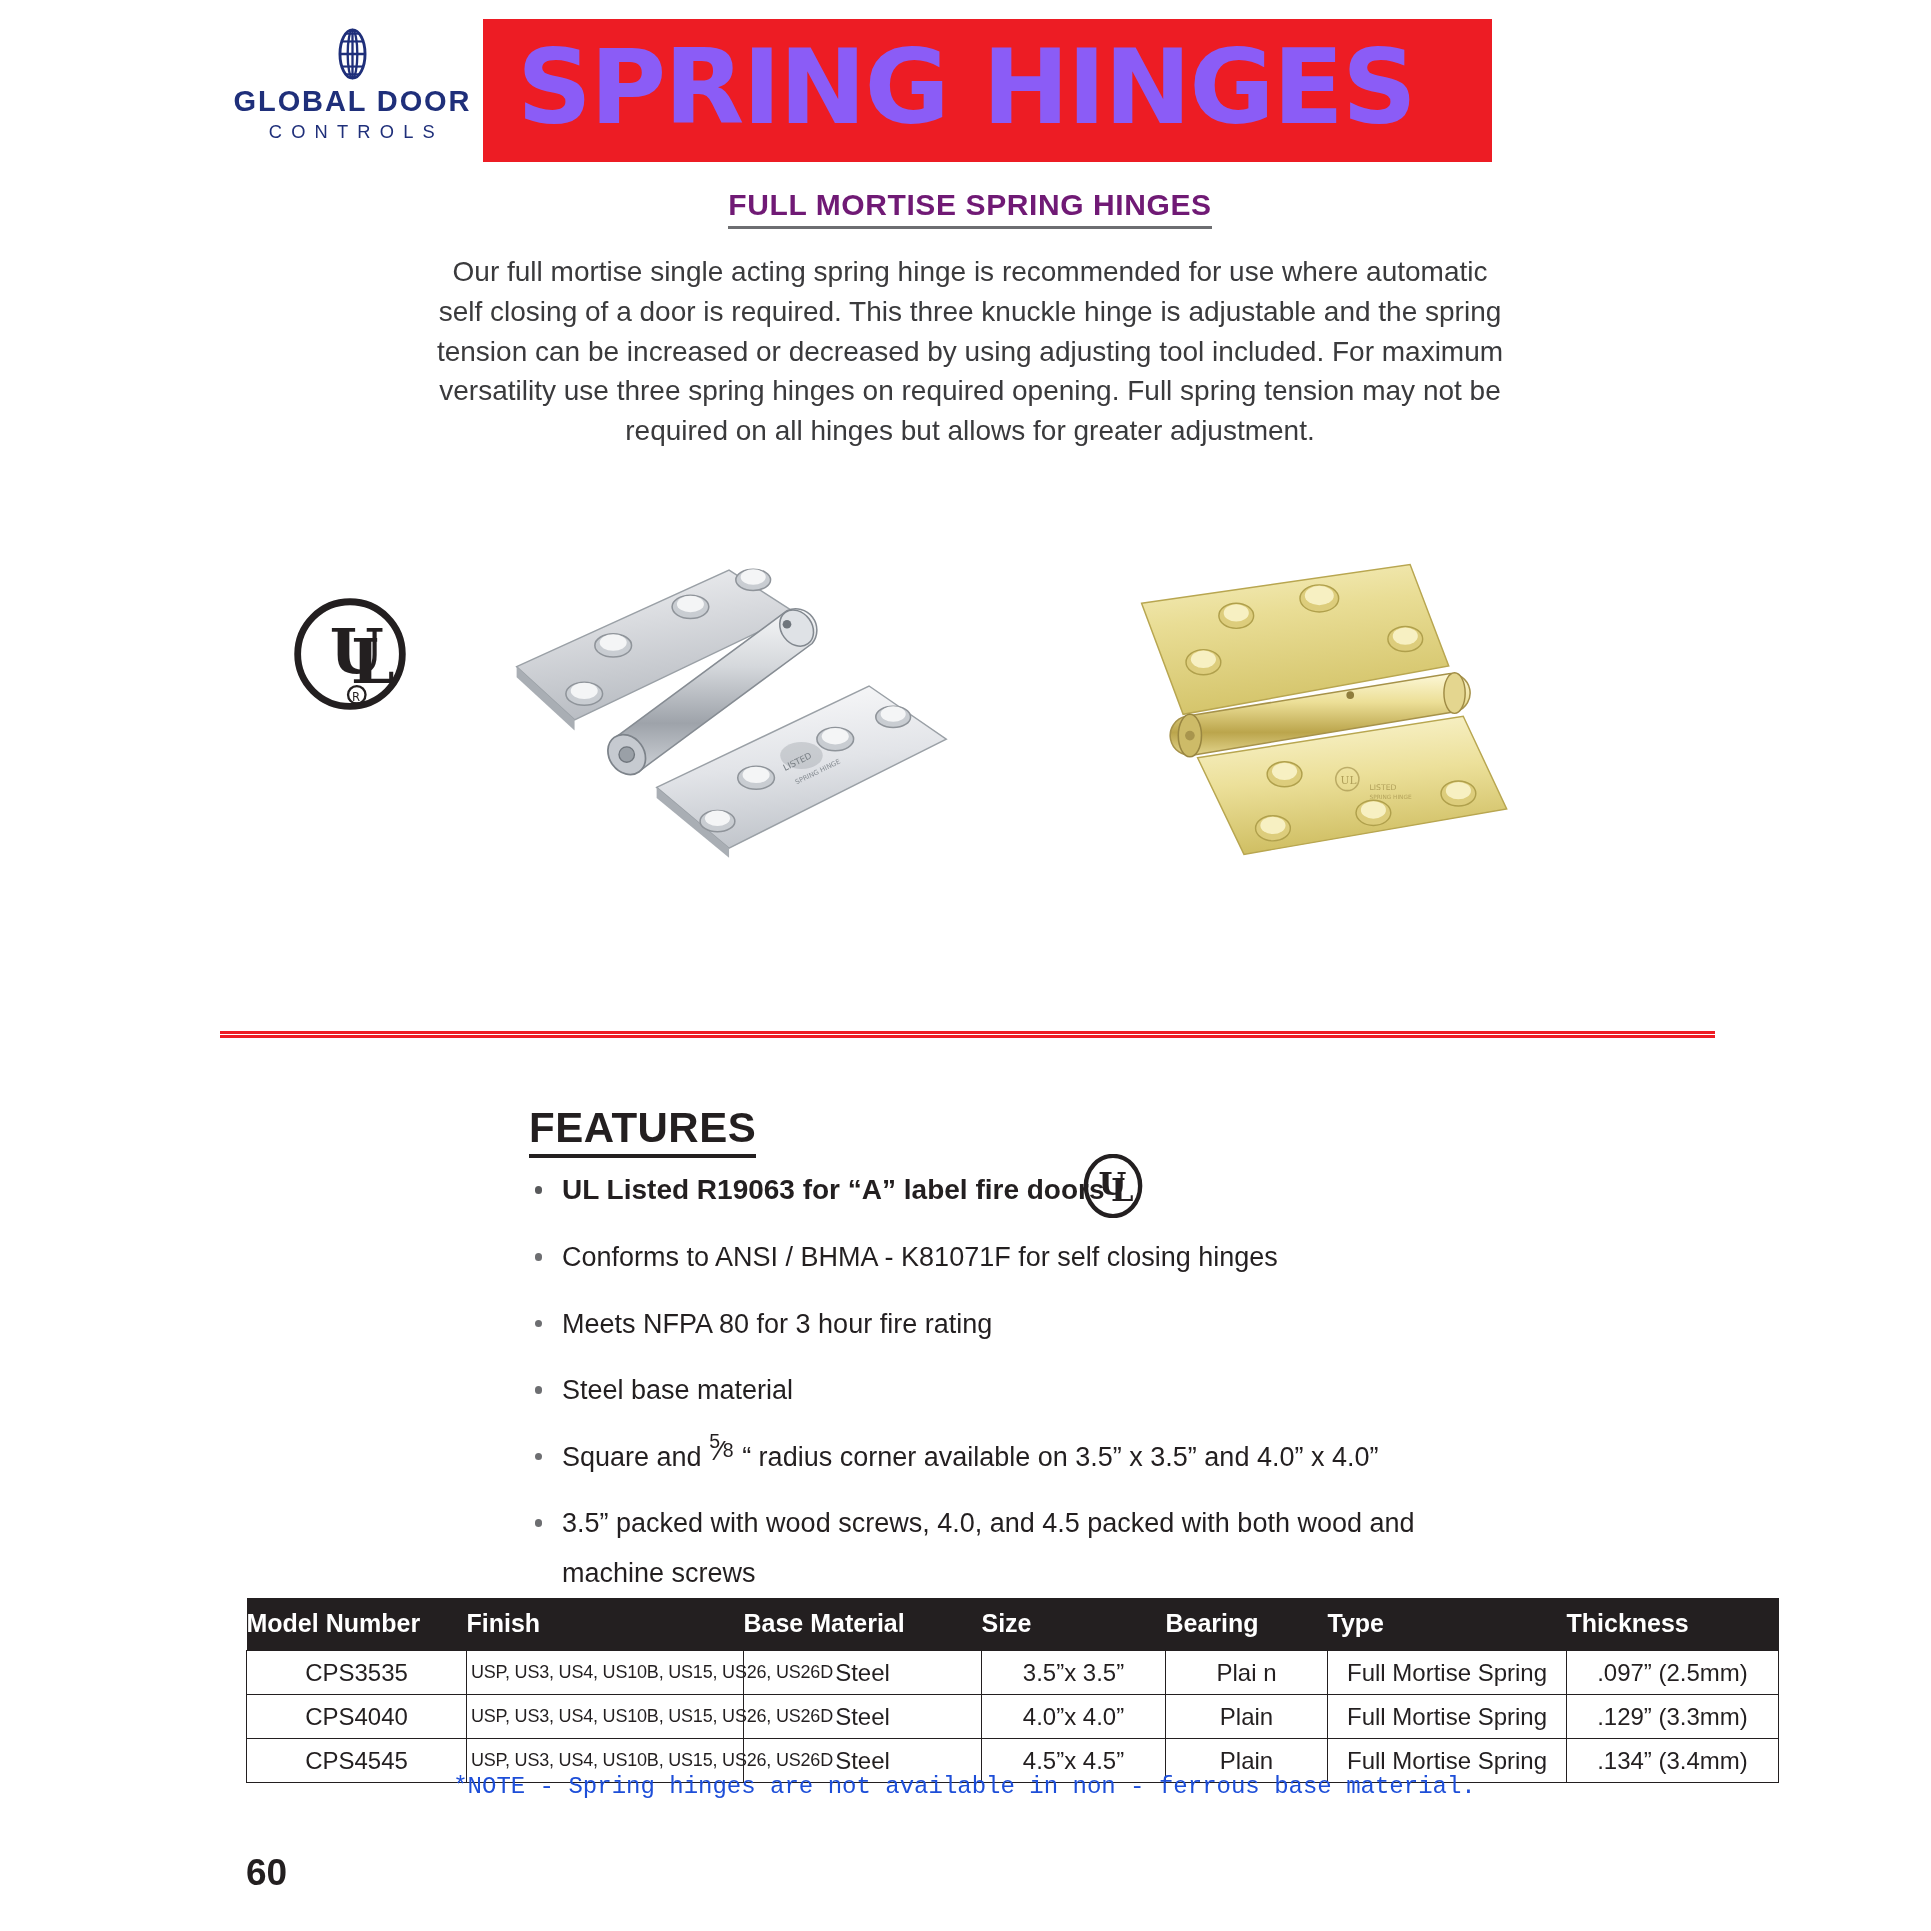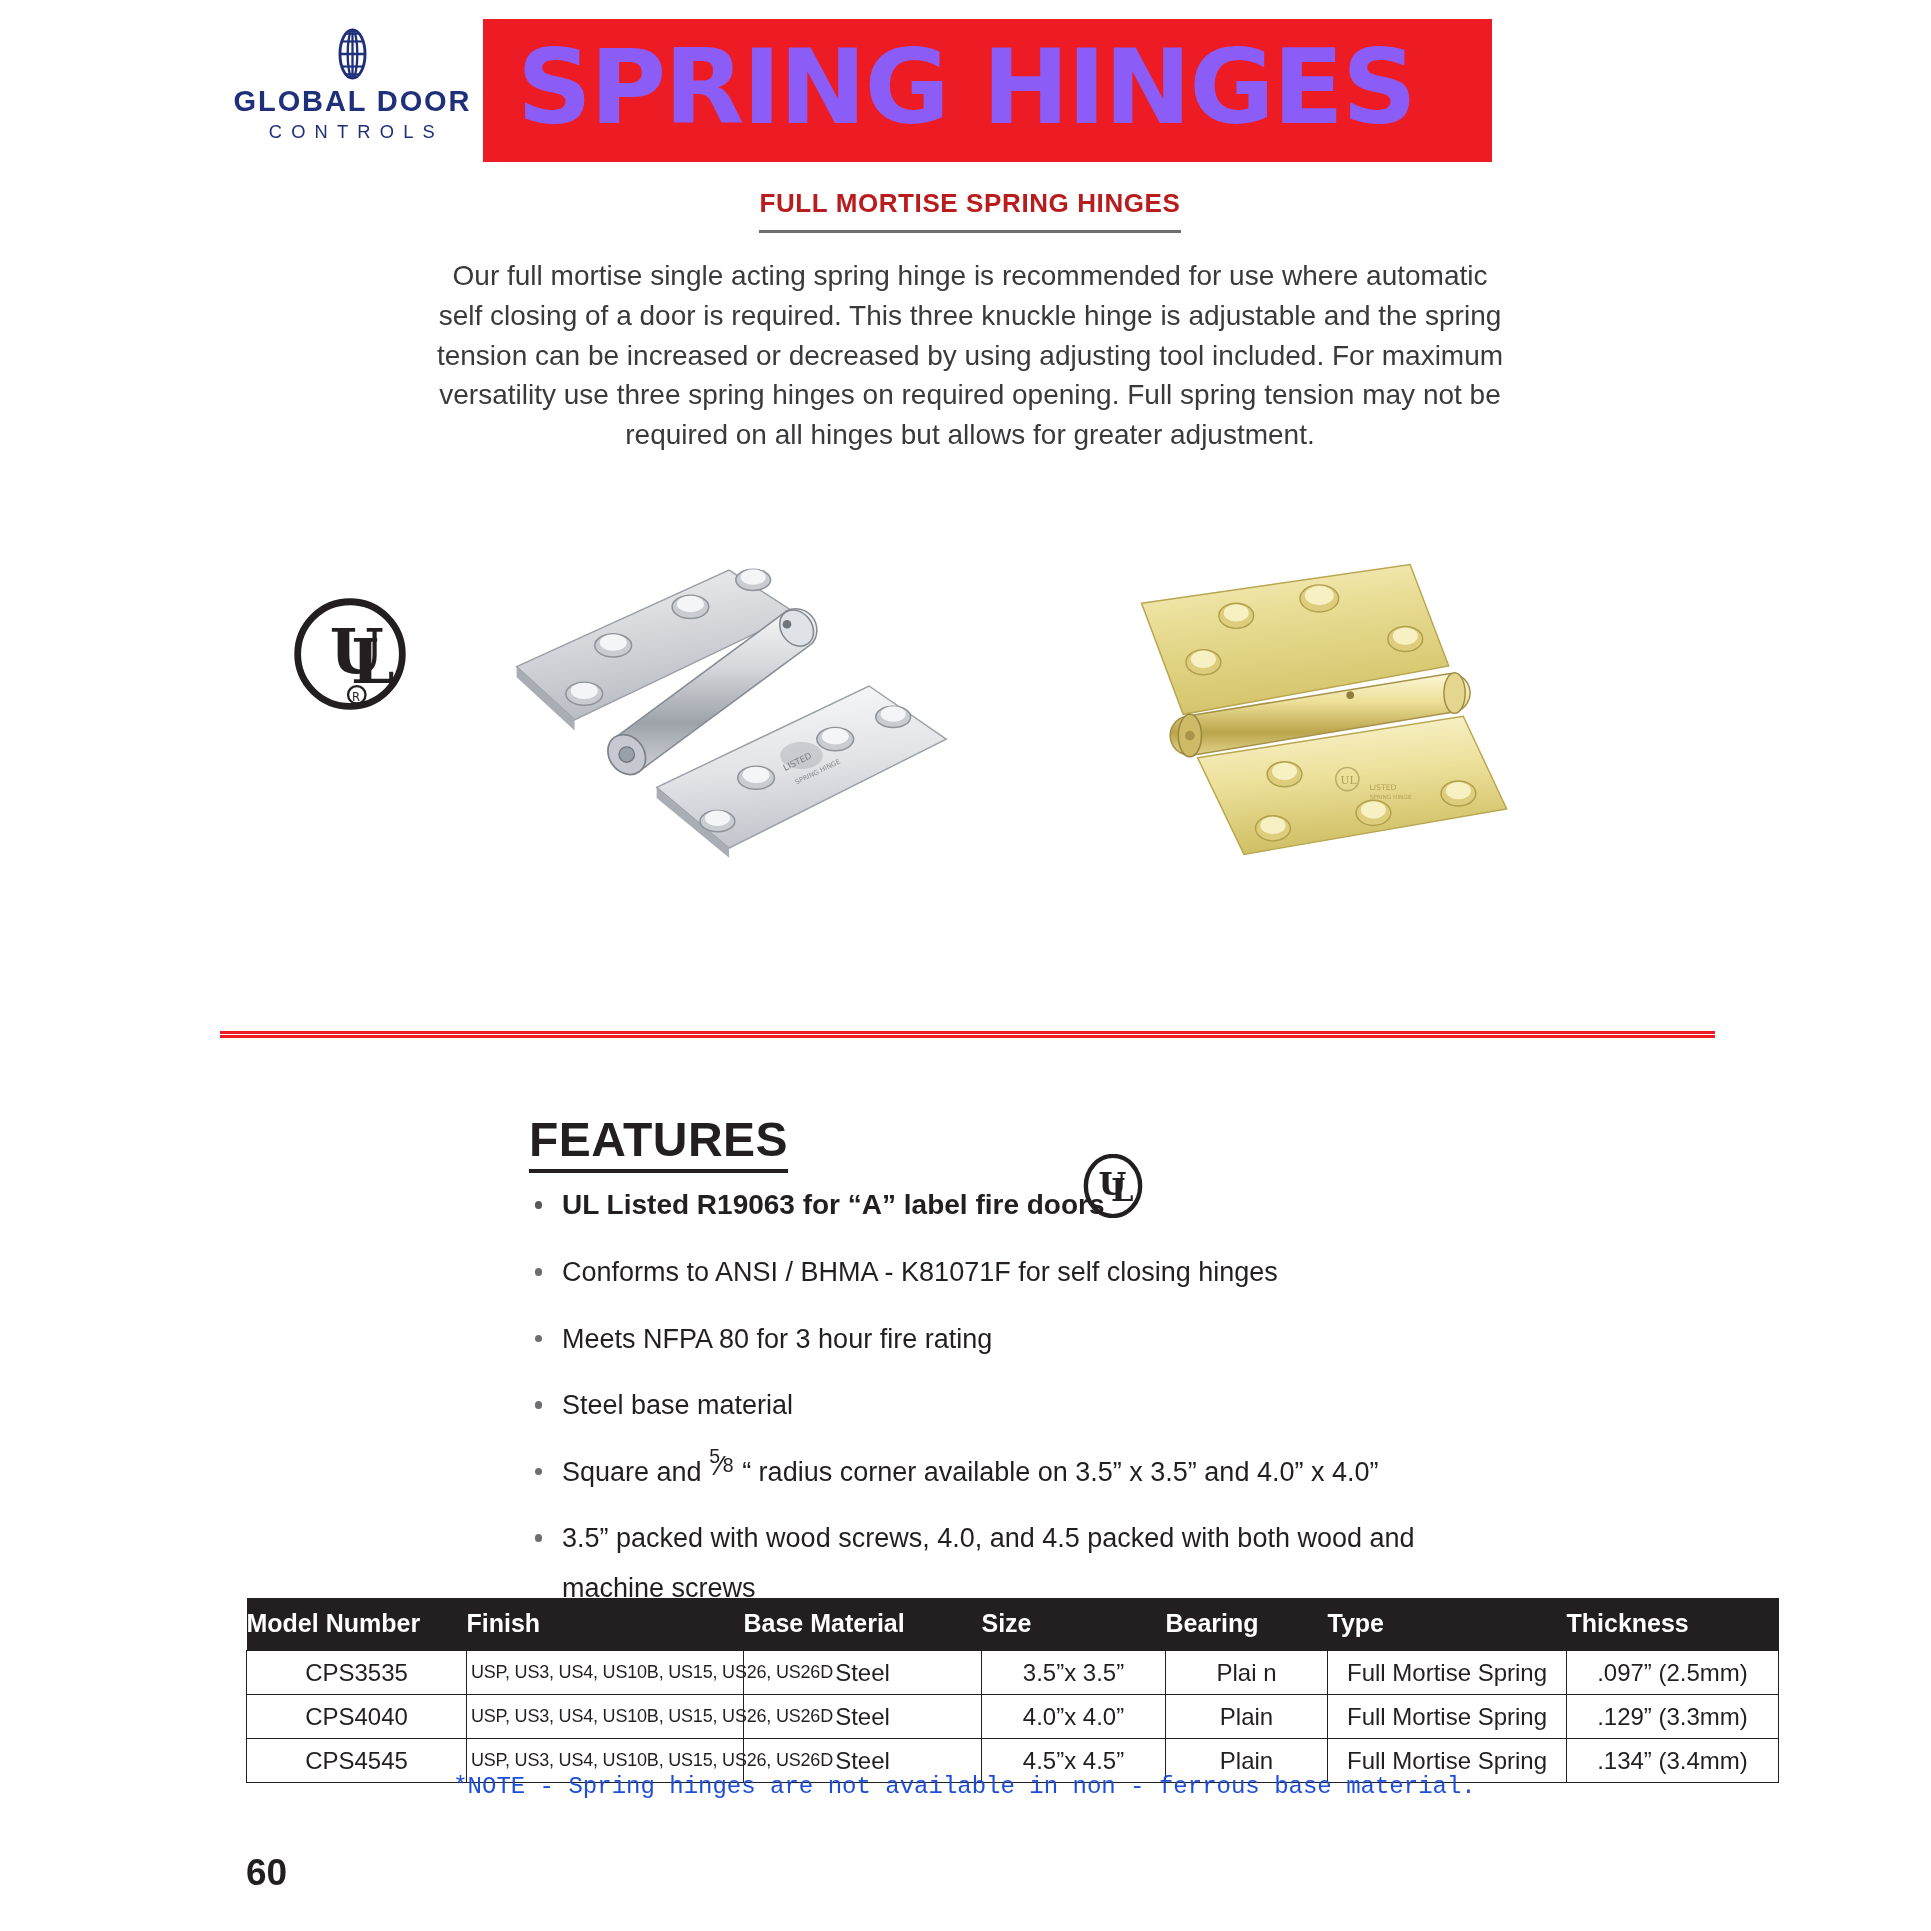--- a/index.html
+++ b/index.html
@@ -81,26 +81,26 @@
   .intro {
     position: absolute;
     left: 434px;
     top: 188px;
     width: 1072px;
     text-align: center;
   }
   .intro-title {
     font-family: "Liberation Sans", sans-serif;
     font-weight: bold;
-    font-size: 26px;
+    font-size: 30px;
     letter-spacing: 0.6px;
-    color: #b91c1c;
+    color: #701a75;
     display: inline-block;
     border-bottom: 3.9px solid #6d6e71;
-    padding-bottom: 11px;
+    padding-bottom: 4px;
   }
   .intro-body {
     margin-top: 23px;
     font-family: "Liberation Sans", sans-serif;
     font-size: 28px;
     line-height: 1.42;
     color: #3a3a3c;
   }
 
   
@@ -150,27 +150,26 @@
   
   .features {
     position: absolute;
     left: 529px;
     top: 1104px;
     width: 1091px;
   }
   .features-title {
     font-family: "Liberation Sans", sans-serif;
     font-weight: bold;
-    font-size: 48px;
+    font-size: 42px;
     letter-spacing: 0.5px;
     color: #231f20;
     display: inline-block;
     border-bottom: 4.8px solid #231f20;
     padding-bottom: 1.9px;
-    margin-top: 8px;
   }
   .feat-list {
     margin: 0;
     padding: 0;
     list-style: none;
   }
   .feat-item {
     position: relative;
     padding-left: 33px;
     font-family: "Liberation Sans", sans-serif;

